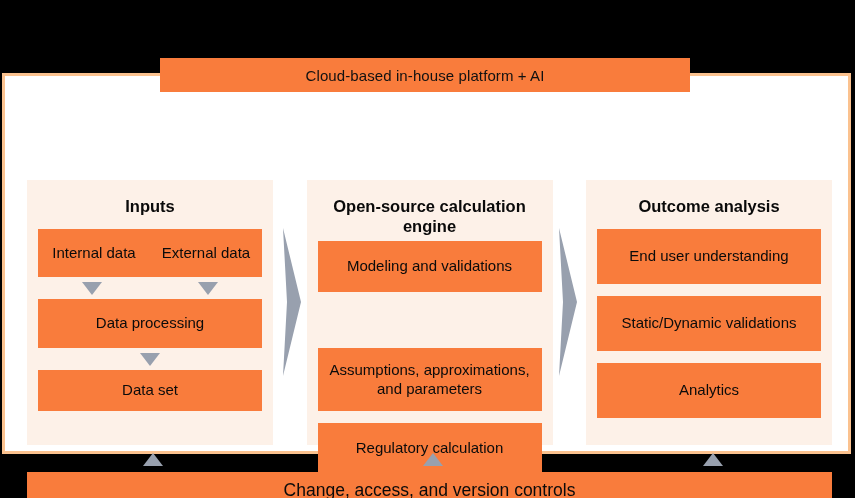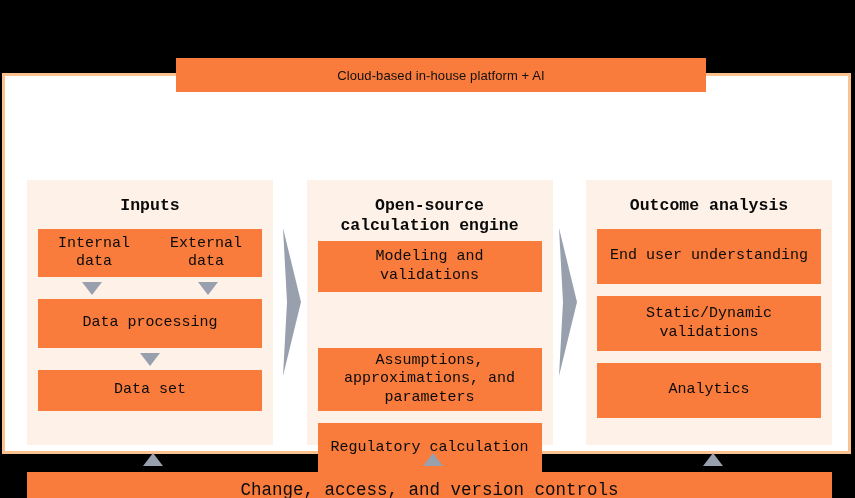--- a/index.html
+++ b/index.html
@@ -4,28 +4,28 @@
 <style>
   html,body{margin:0;padding:0;background:#000;}
   body{
     width:855px;height:498px;position:relative;overflow:hidden;
     font-family:"Liberation Sans","DejaVu Sans",sans-serif;
     -webkit-font-smoothing:antialiased;
   }
   
   #card{
     position:absolute;left:2px;top:73px;width:849px;height:381px;
-    background:#ffffff;border:3px solid #FBC28F;box-sizing:border-box;font-family:Liberation Mono, monospace;
+    background:#ffffff;border:3px solid #FBC28F;box-sizing:border-box;
   }
   
   #banner{
-    position:absolute;left:176px;top:58px;width:530px;height:34px;
+    position:absolute;left:160px;top:58px;width:530px;height:34px;
     background:#F97C3C;color:#111;z-index:5;
     display:flex;align-items:center;justify-content:center;
-    font-size:13px;font-weight:400;letter-spacing:.1px;
+    font-size:15px;font-weight:400;letter-spacing:.1px;
   }
   
   #columns{
     position:absolute;left:22px;top:104px;width:805px;height:265px;
     display:flex;justify-content:space-between;
   }
   .col{
     background:#FDF1E8;width:246px;box-sizing:border-box;
     padding:10px 11px 10px 11px;
     display:flex;flex-direction:column;position:relative;

